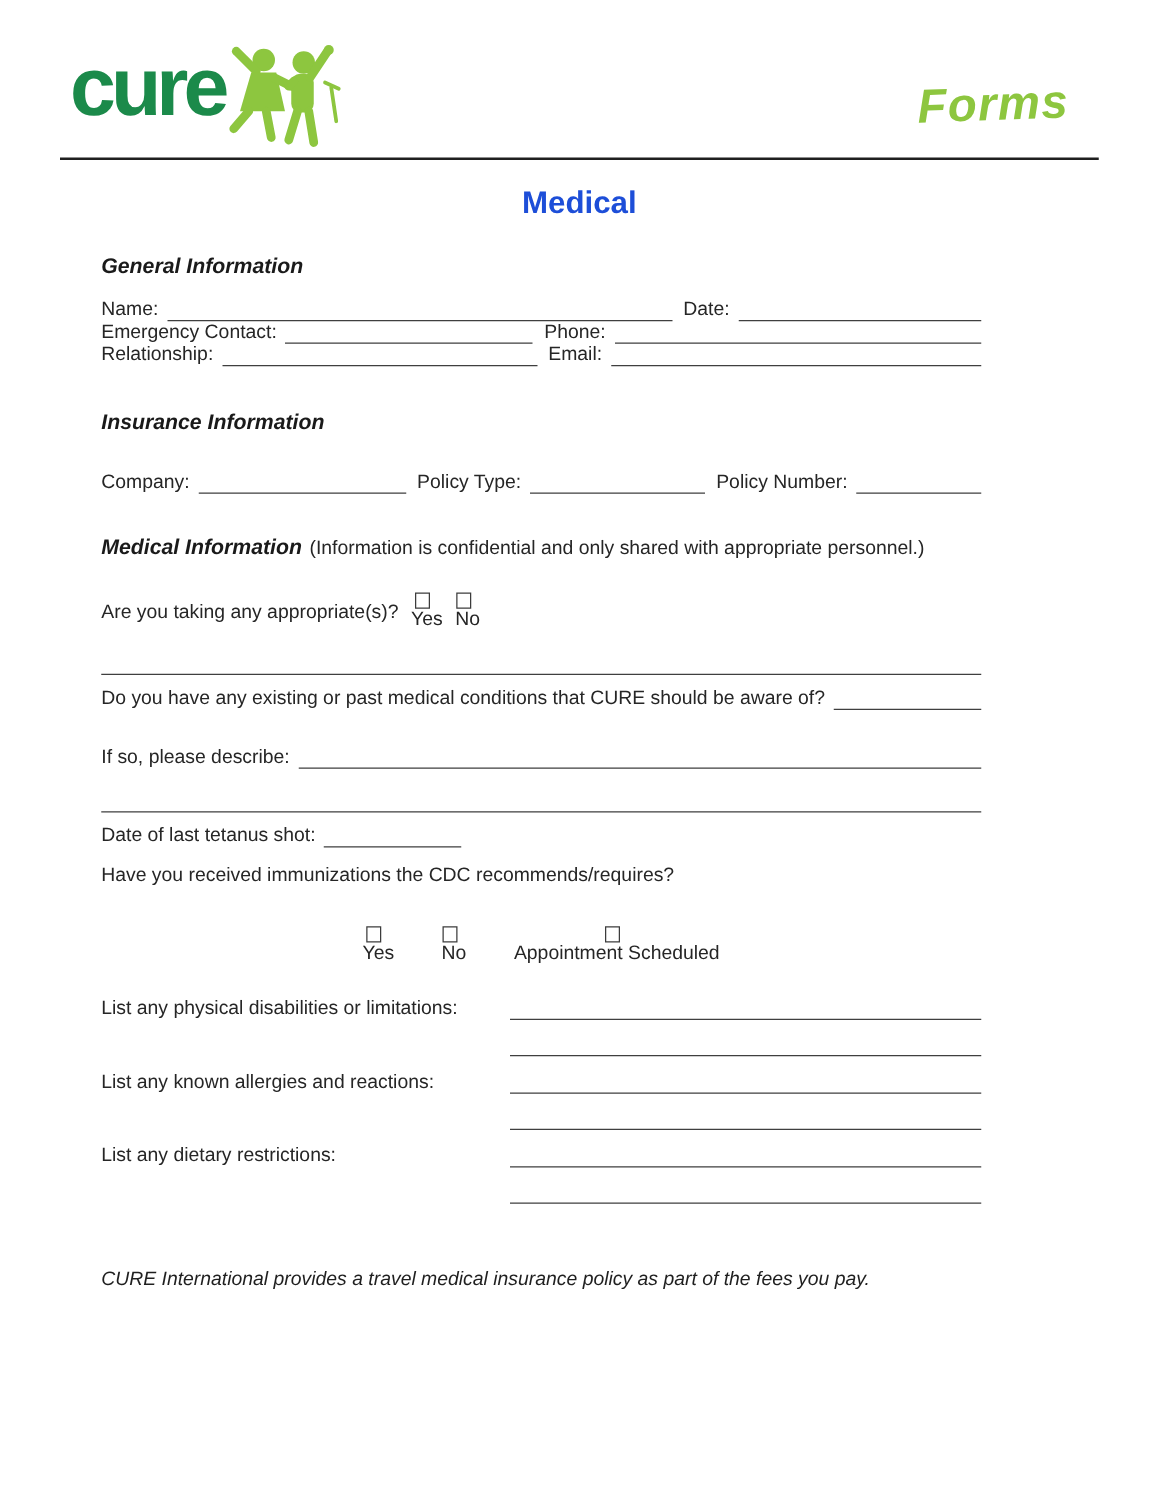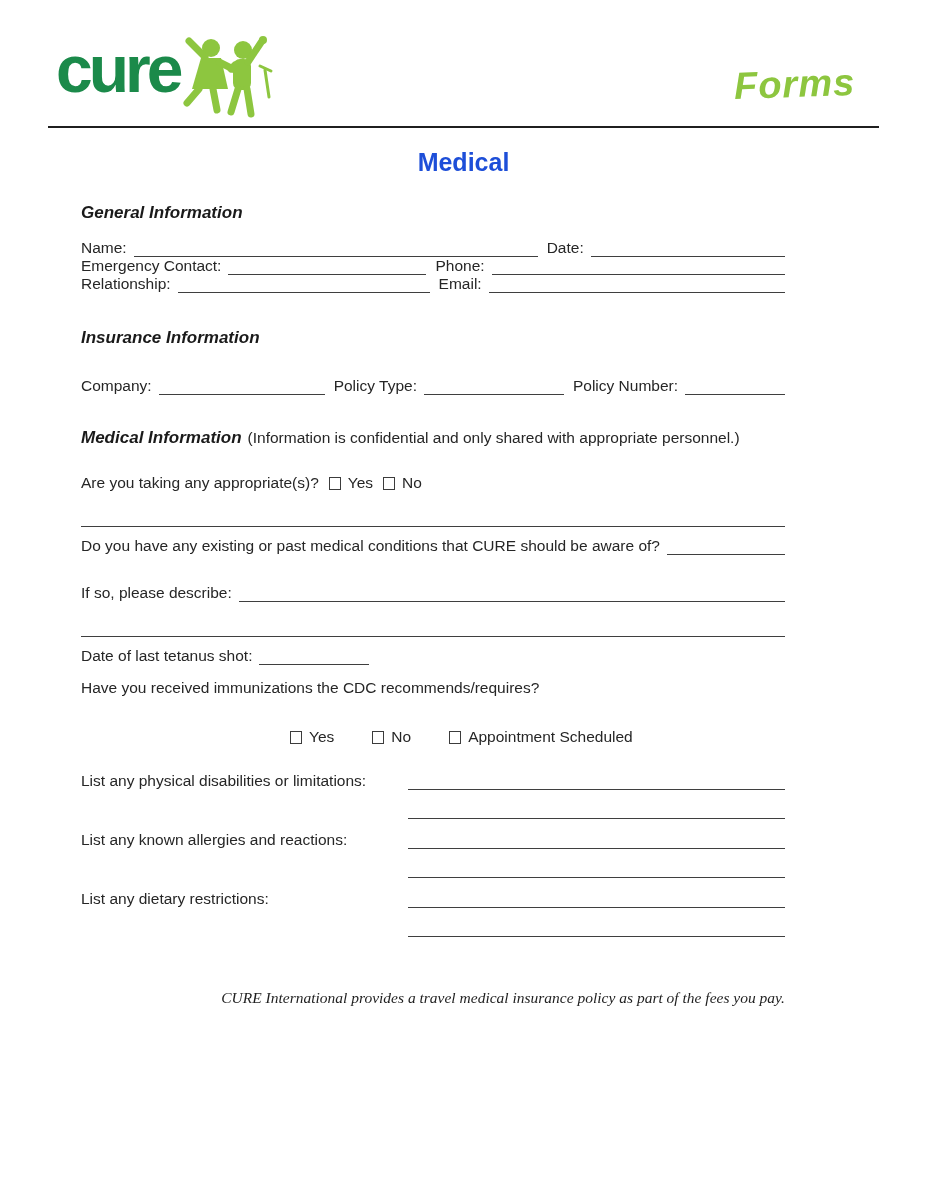--- a/index.html
+++ b/index.html
@@ -57,21 +57,21 @@
 
   .sec {
     margin: 0;
     font-size: 17px;
     font-weight: 700;
     font-style: italic;
     color: #1a1a1a;
   }
   .sec-general { margin-top: 26px; }
   .sec-insurance { margin-top: 35px; }
-  .sec-medical-row { margin-top: 33px; display: flex; align-items: center; white-space: nowrap; }
+  .sec-medical-row { margin-top: 33px; display: flex; align-items: flex-end; white-space: nowrap; }
   .sec-note { font-size: 15.5px; font-weight: 400; font-style: normal; margin-left: 6px; }
 
   .r {
     display: flex;
     align-items: flex-end;
     font-size: 15.5px;
     white-space: nowrap;
     margin-top: 0;
   }
   .lbl { flex: none; }
@@ -100,21 +100,21 @@
 
   
   .cb {
     width: 12px;
     height: 13px;
     border: 1.6px solid #3c3c3c;
     display: inline-block;
     flex: none;
     margin-right: 7px;
   }
-  .opt { display: inline-flex; align-items: center; }
+  .opt { display: inline-flex; align-items: center; flex-direction: column; }
   .inline-opts { display: flex; align-items: center; }
   .q1 .opt { margin-left: 10px; }
   .opts-row {
     margin-top: 31px;
     padding-left: 209px;
     display: flex;
     align-items: center;
     gap: 38px;
     font-size: 15.5px;
   }
@@ -127,25 +127,24 @@
     align-items: flex-end;
     font-size: 15.5px;
     white-space: nowrap;
   }
   .list-label { width: 327px; flex: none; }
   .list-row .line { margin-left: 0; }
 
   
   .footer {
     margin-top: 52px;
-    text-align: right;
+    text-align: left;
     font-style: italic;
     font-size: 15.5px;
     color: #1f1f1f;
-    font-family: Liberation Serif, serif;
   }
 </style>
 </head>
 <body>
 
 <div class="page">
 
   <header class="header">
     <div class="logo">
       <span class="logo-text">cure</span>

